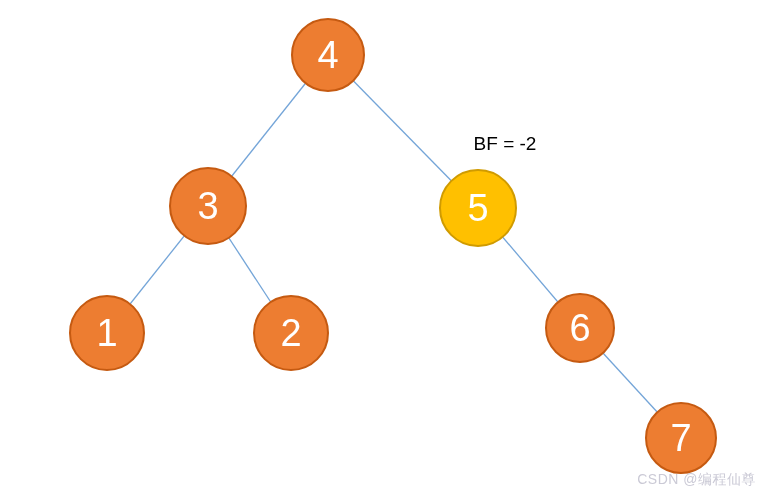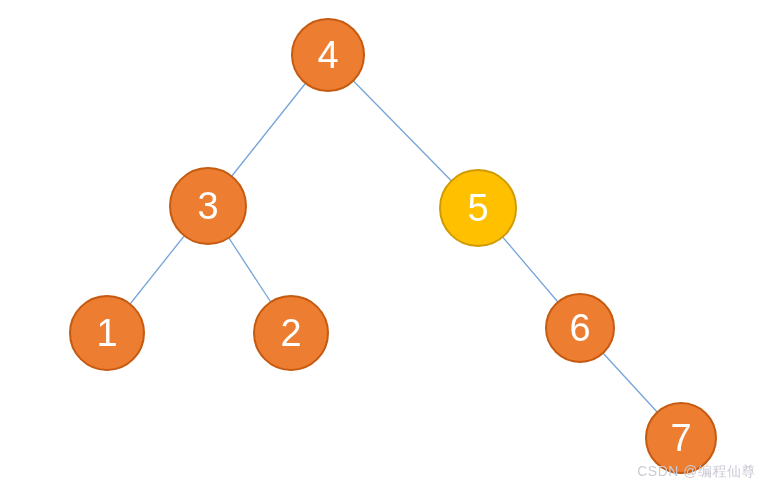--- a/index.html
+++ b/index.html
@@ -58,21 +58,21 @@
     width: 110px;
     text-align: center;
     color: #000000;
     font-size: 19px;
     font-weight: 400;
     white-space: nowrap;
   }
   .watermark {
     position: absolute;
     right: 3px;
-    bottom: 8px;
+    bottom: 0;
     color: #cbcad6;
     font-size: 14px;
     letter-spacing: 0.5px;
     white-space: nowrap;
     margin-top: 16px;
   }
 </style>
 </head>
 <body>
 
@@ -80,20 +80,21 @@
 
   <svg class="edges-svg" viewBox="0 0 759 489" xmlns="http://www.w3.org/2000/svg">
     <line class="edge" x1="328" y1="55" x2="208" y2="206"></line>
     <line class="edge" x1="328" y1="55" x2="478" y2="208"></line>
     <line class="edge" x1="208" y1="206" x2="107" y2="333"></line>
     <line class="edge" x1="208" y1="206" x2="291" y2="333"></line>
     <line class="edge" x1="478" y1="208" x2="580" y2="328"></line>
     <line class="edge" x1="580" y1="328" x2="681" y2="438"></line>
   </svg>
 
+  <div class="bf-label">BF = -2</div>
 
   <div class="node node-4">
     <span>4</span>
   </div>
 
   <div class="node node-3">
     <span>3</span>
   </div>
 
   <div class="node gold node-5">

